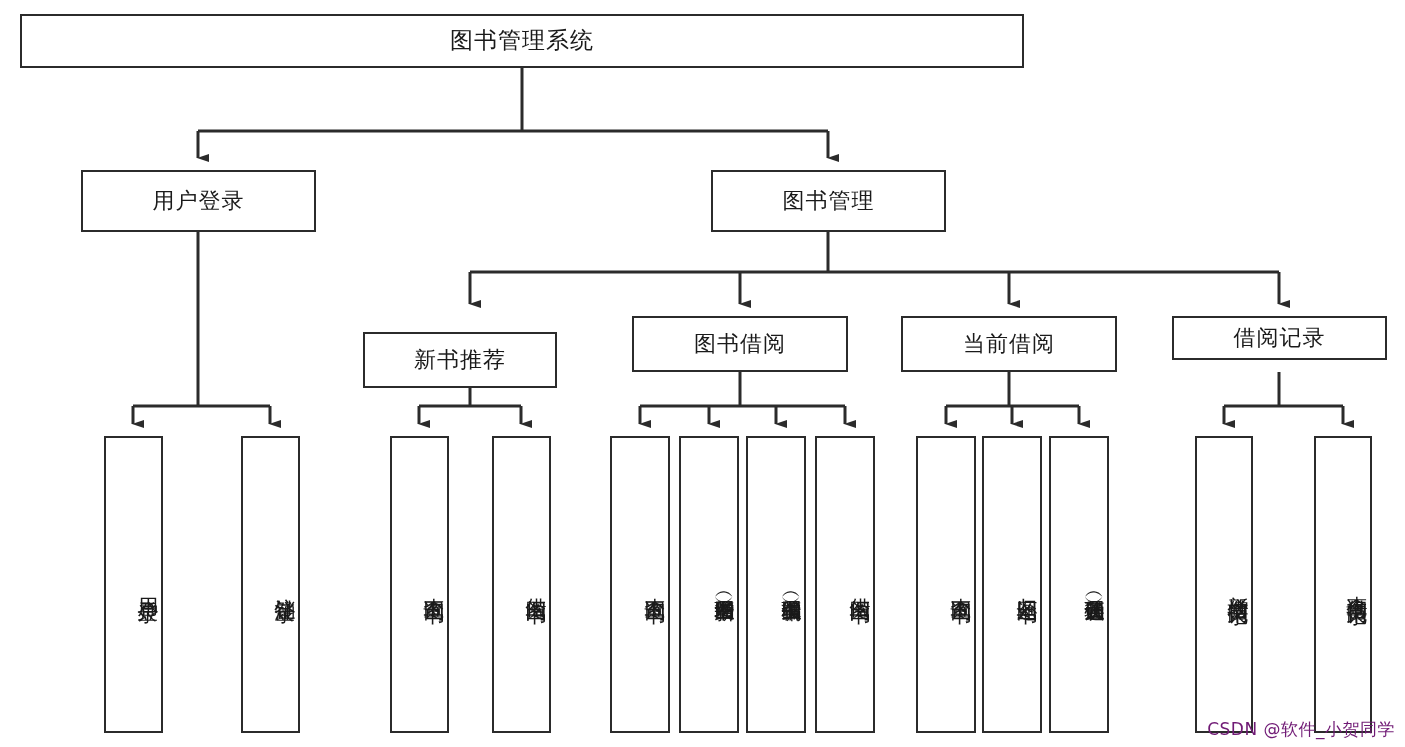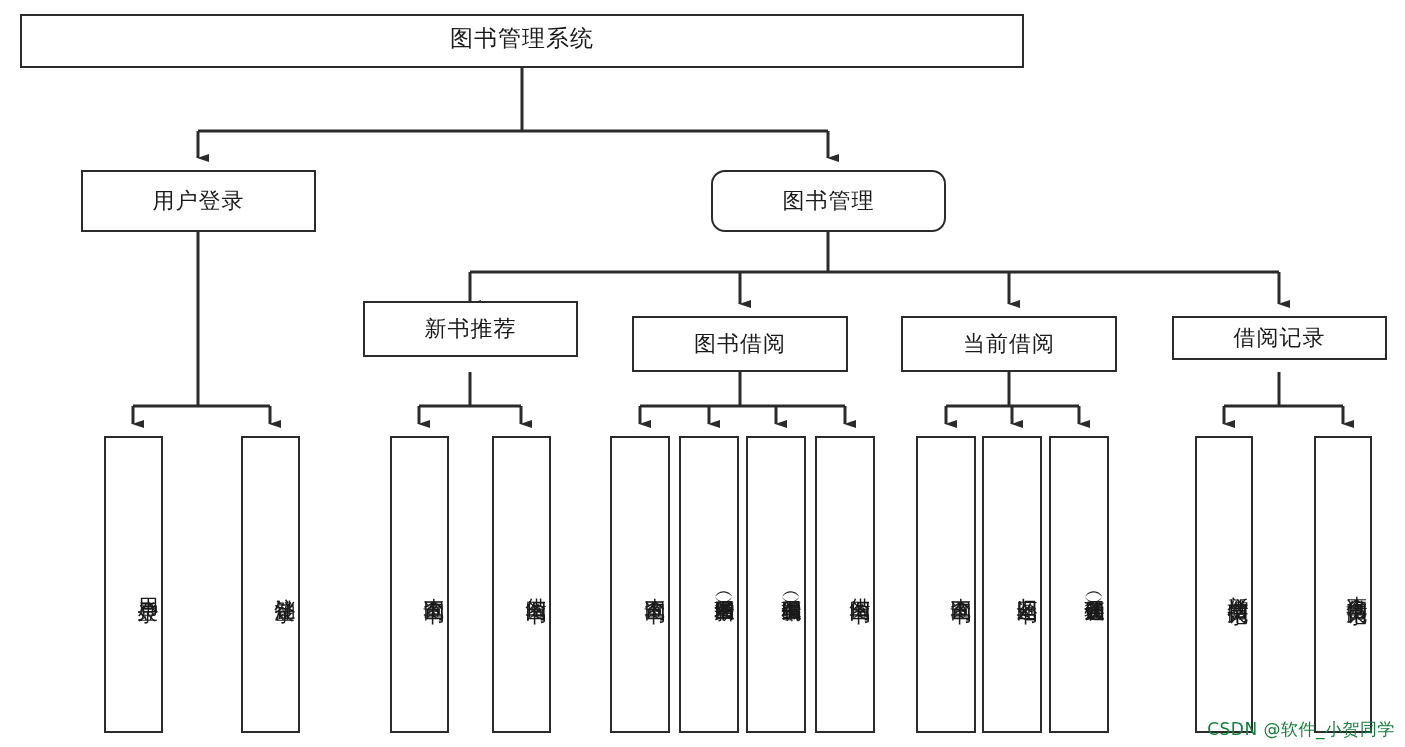--- a/index.html
+++ b/index.html
@@ -50,28 +50,27 @@
     padding: 6px 0;
     align-items: flex-start;
     justify-content: center;
   }
   .node.vert.tight {
     letter-spacing: 0px;
     font-size: 20px;
   }
   .node.root {
     font-size: 23px;
-    font-family: Liberation Mono, monospace;
   }
   #watermark {
     position: absolute;
     right: 10px;
     bottom: 6px;
     font-size: 17px;
-    color: #15803d;
+    color: #701a75;
     letter-spacing: 0.5px;
     white-space: nowrap;
     user-select: none;
   }
 </style>
 </head>
 <body>
 
 <div id="canvas">
 
@@ -121,23 +120,23 @@
       <path d="M1279,372 L1279,406"></path>
       <path d="M1224,406 L1343,406"></path>
       <path d="M1224,406 L1224,424" marker-end="url(#arw)"></path>
       <path d="M1343,406 L1343,424" marker-end="url(#arw)"></path>
     </g>
   </svg>
 
   <div class="node horiz root" style="left:20px; top:14px; width:1004px; height:54px;">图书管理系统</div>
 
   <div class="node horiz" style="left:81px; top:170px; width:235px; height:62px;">用户登录</div>
-  <div class="node horiz" style="left:711px; top:170px; width:235px; height:62px;border-radius:14px;">图书管理</div>
+  <div class="node horiz" style="left:711px; top:170px; width:235px; height:62px;">图书管理</div>
 
-  <div class="node horiz" style="left:363px; top:301px; width:215px; height:56px;">新书推荐</div>
+  <div class="node horiz" style="left:363px; top:332px; width:194px; height:56px;">新书推荐</div>
   <div class="node horiz" style="left:901px; top:316px; width:216px; height:56px;">当前借阅</div>
   <div class="node horiz" style="left:632px; top:316px; width:216px; height:56px;">图书借阅</div>
   <div class="node horiz" style="left:1172px; top:316px; width:215px; height:44px;">借阅记录</div>
 
   <div class="node vert" style="left:104px; top:436px; width:59px; height:297px;">用户登录</div>
   <div class="node vert" style="left:241px; top:436px; width:59px; height:297px;">注销登录</div>
 
   <div class="node vert" style="left:390px; top:436px; width:59px; height:297px;">查询图书</div>
   <div class="node vert" style="left:492px; top:436px; width:59px; height:297px;">借阅图书</div>
 

